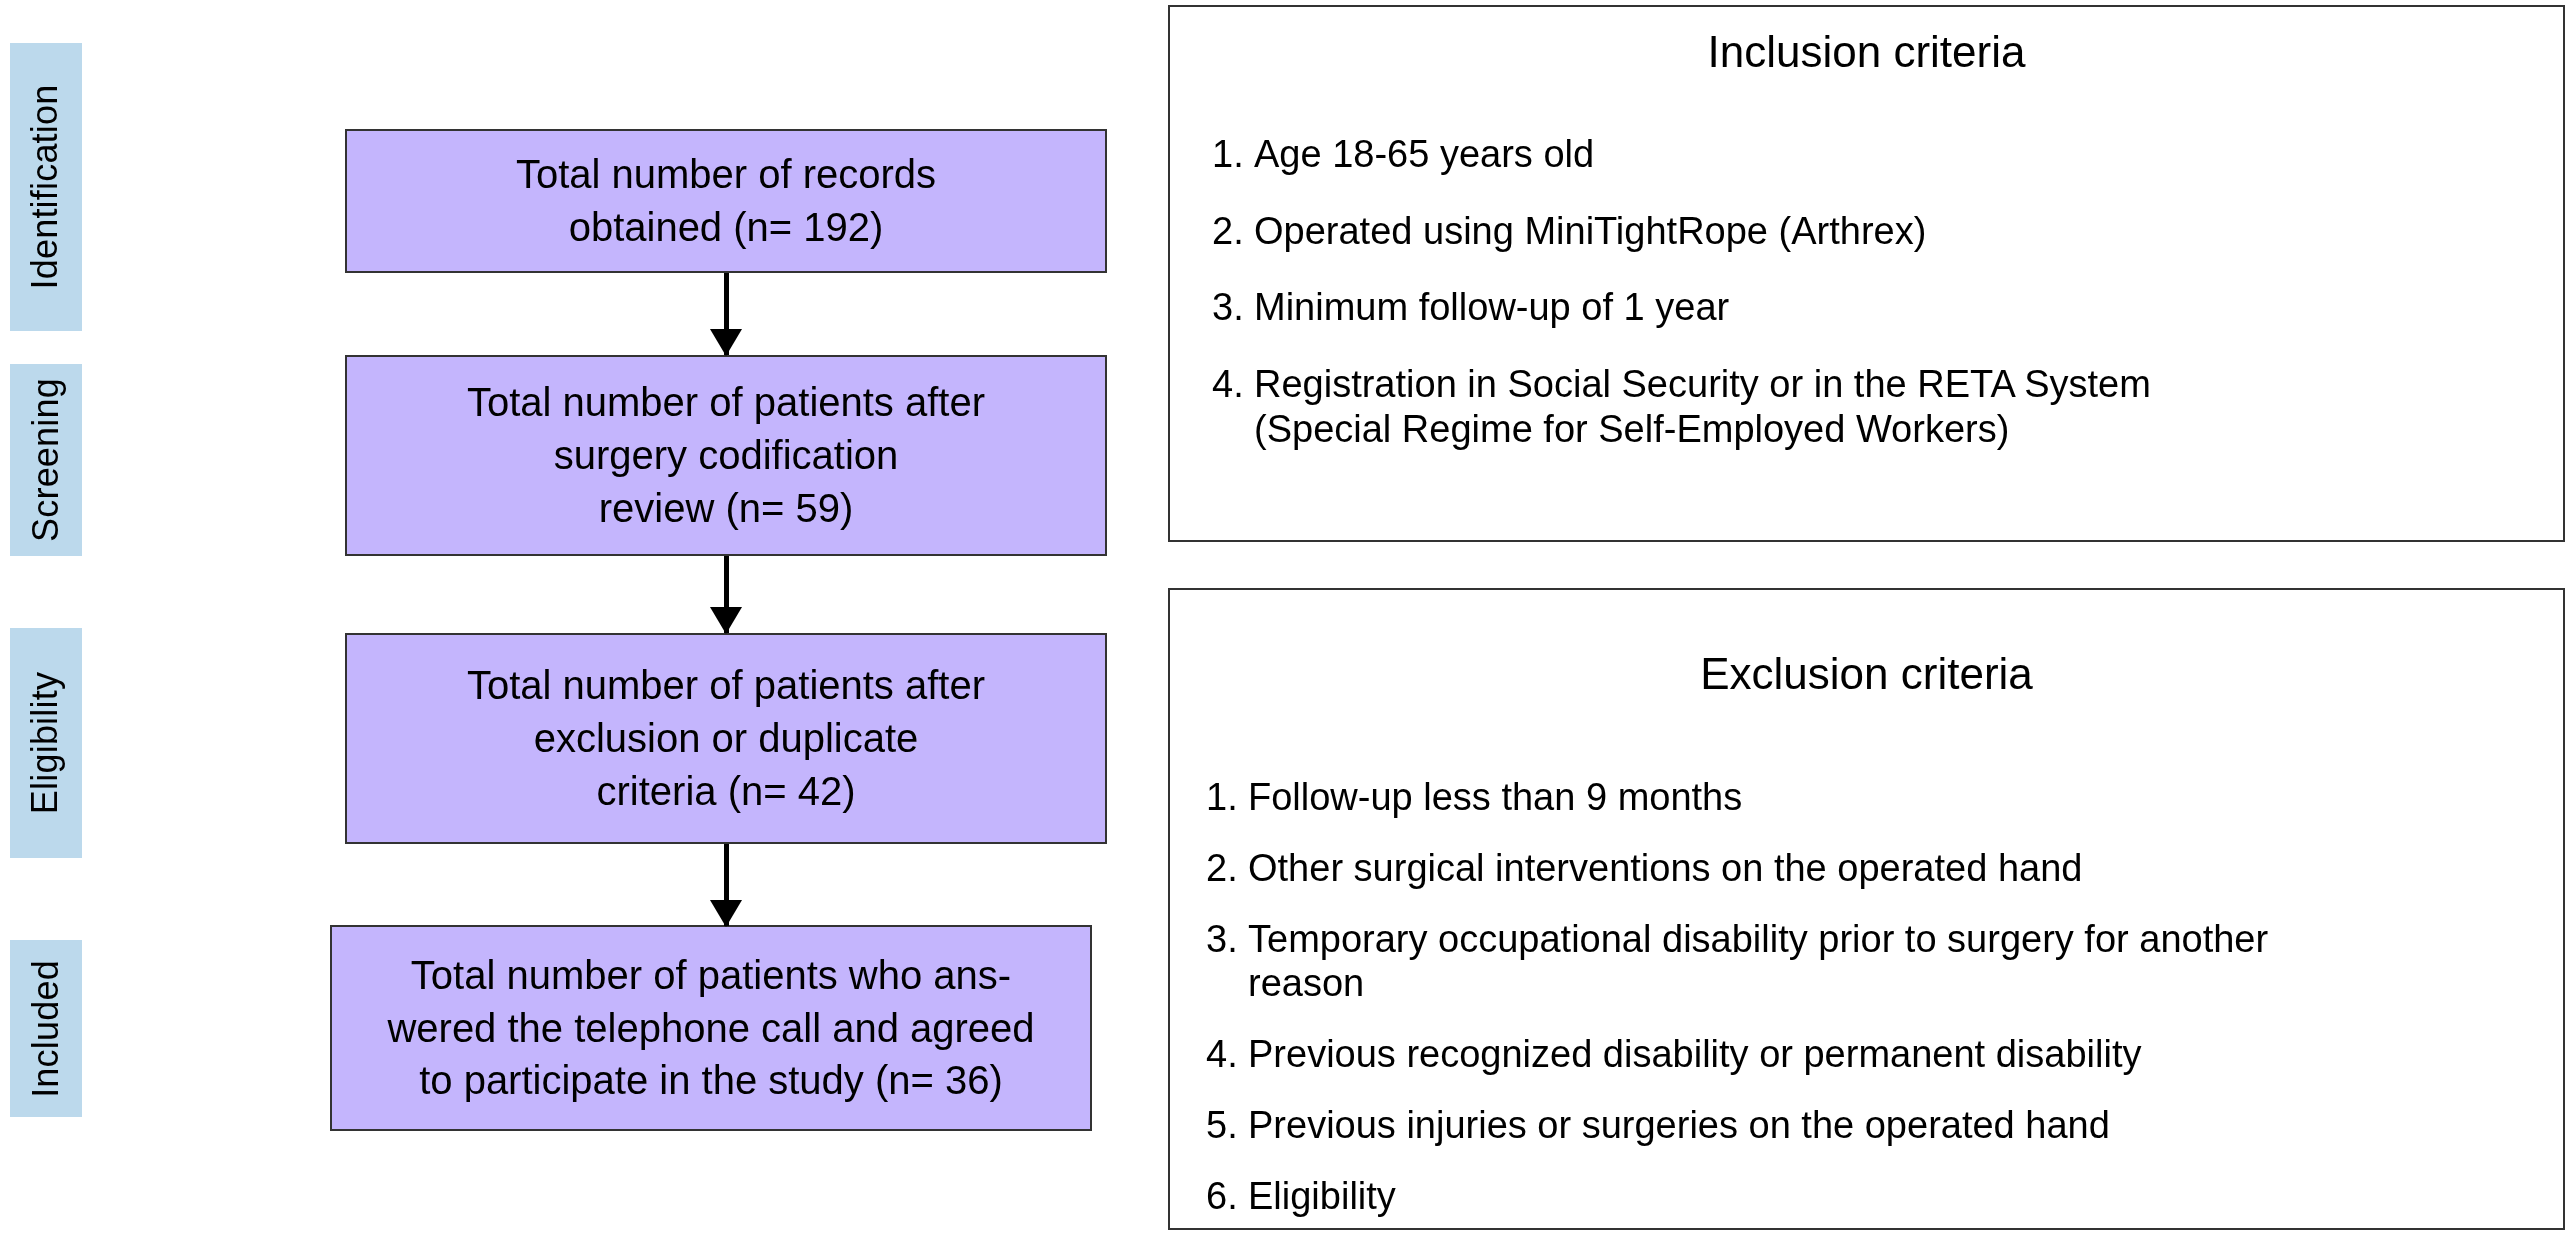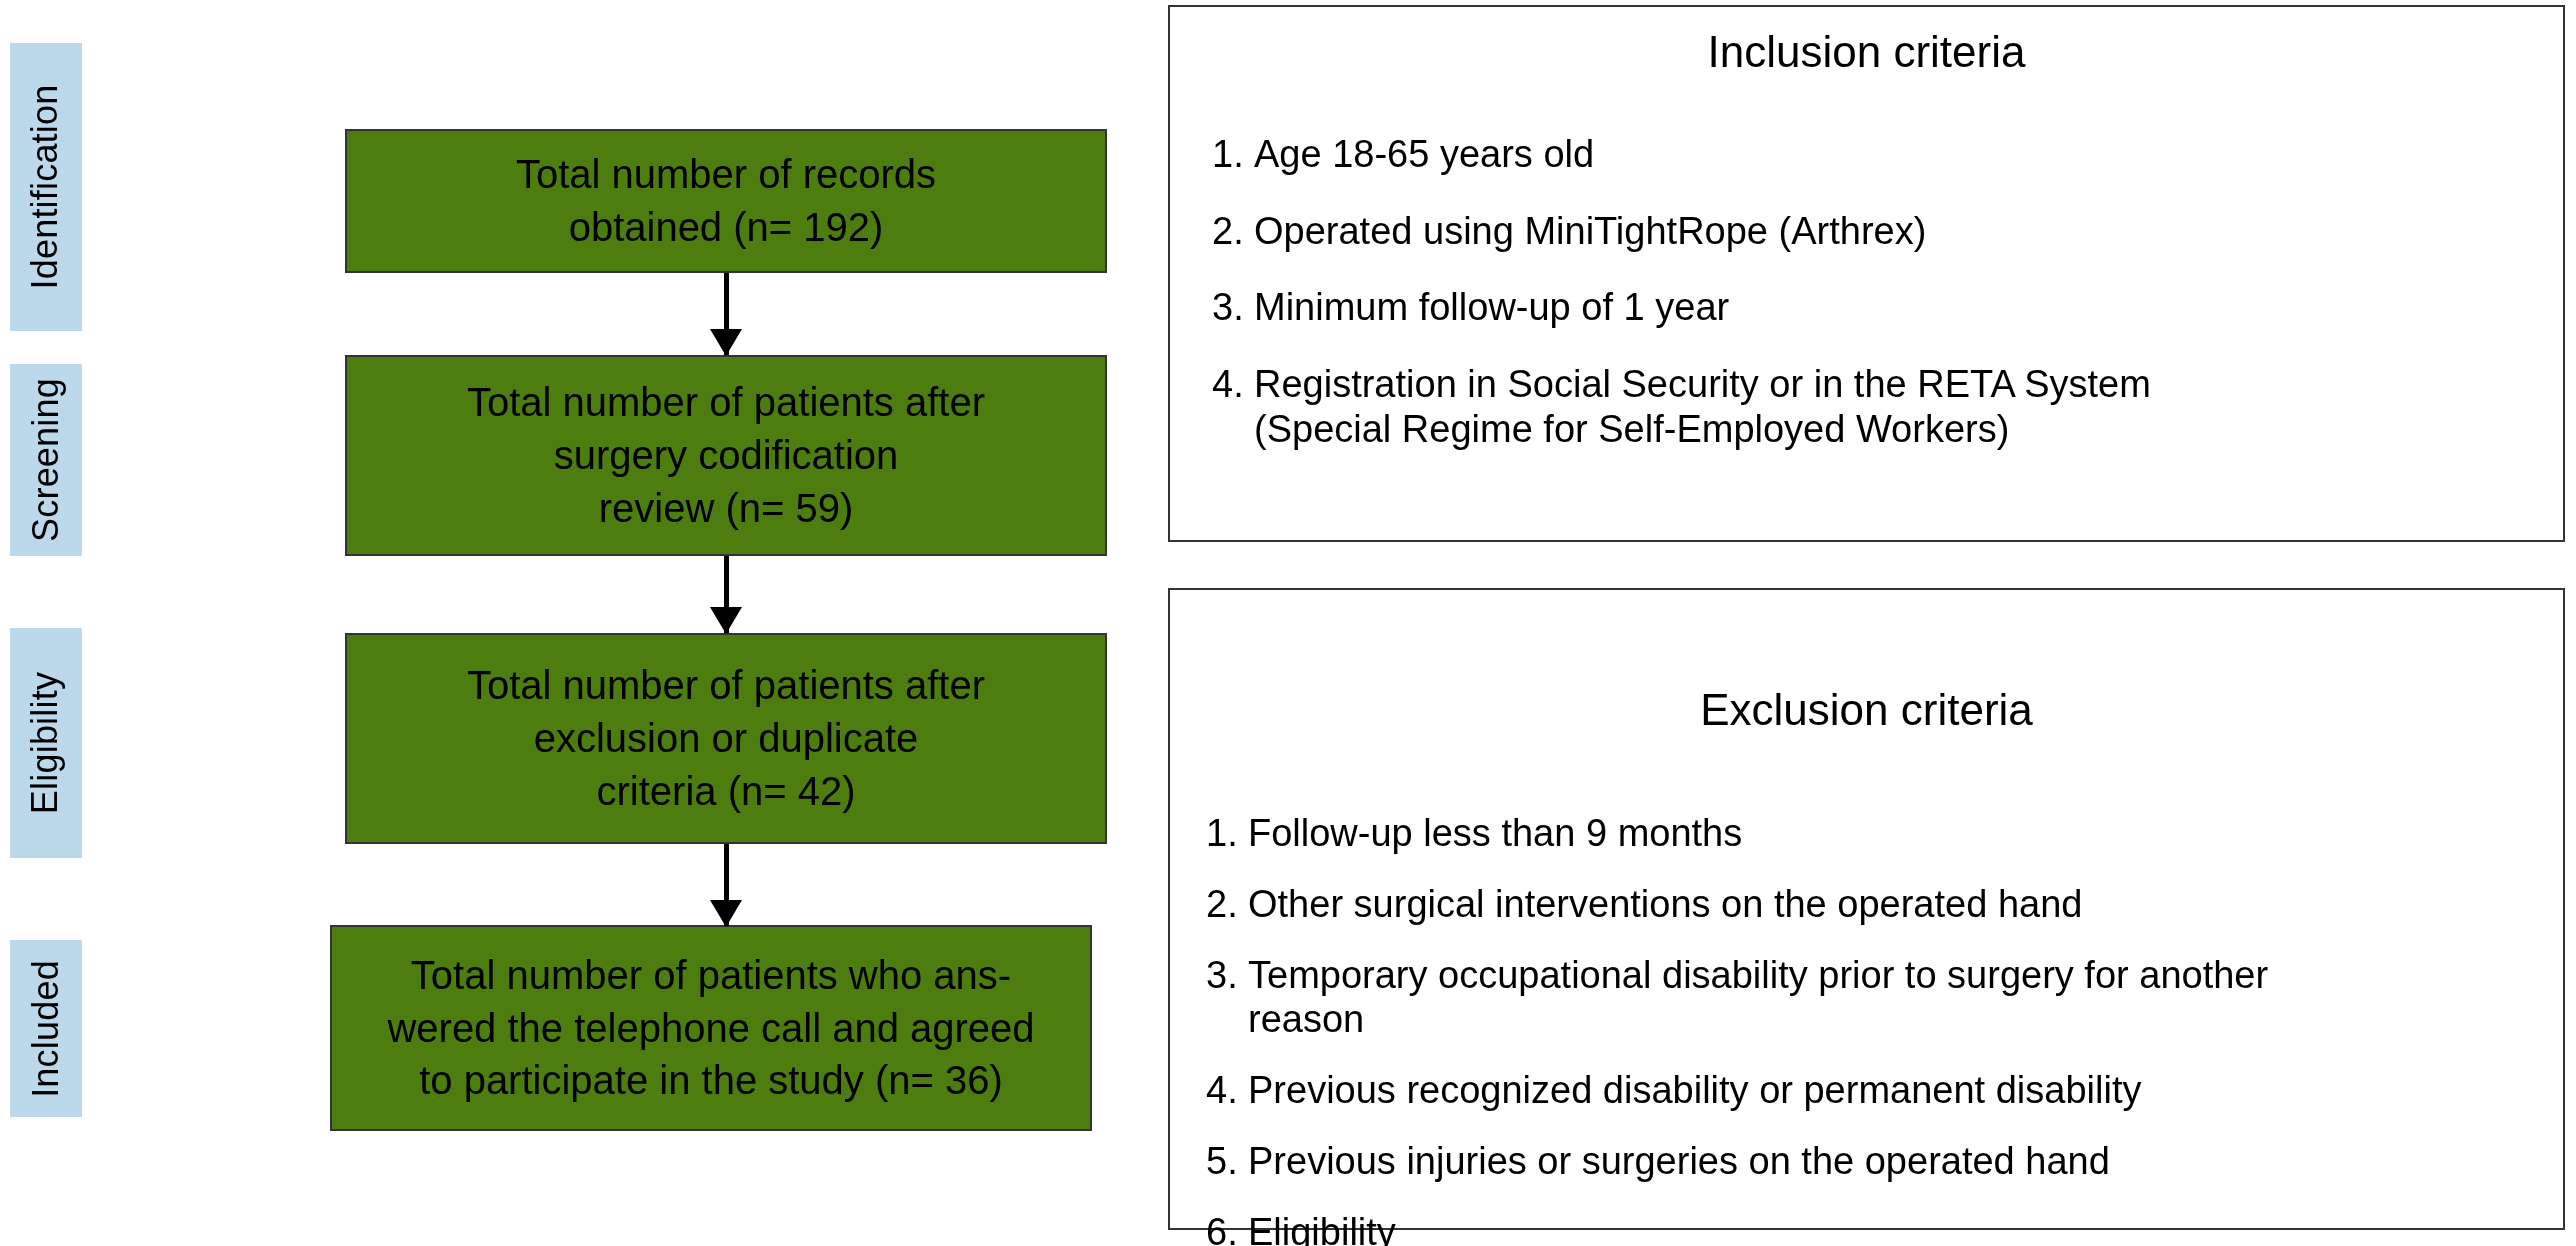--- a/index.html
+++ b/index.html
@@ -35,21 +35,21 @@
     line-height: 1;
     letter-spacing: 0.2px;
     color: #000;
   }
 
   
   .flow-box {
     position: absolute;
     box-sizing: border-box;
     border: 2.9px solid #333333;
-    background: #4d7c0f;
+    background: #c4b5fd;
     display: flex;
     align-items: center;
     justify-content: center;
     text-align: center;
   }
   .flow-box .flow-text {
     font-size: 40px;
     line-height: 1.32;
     white-space: pre-line;
     padding: 0 17.3px;
@@ -107,21 +107,21 @@
     white-space: pre-line;
   }
 
   
   #inclusion-panel { left: 1168px; top: 4.8px; width: 1397px; height: 537px; }
   #inclusion-panel .criteria-title { margin-top: 23px; }
   #inclusion-panel .criteria-list { margin-top: 58px; padding-left: 42px; }
   #inclusion-panel .criteria-list li { margin-bottom: 32px; }
 
   #exclusion-panel { left: 1168px; top: 588px; width: 1397px; height: 642px; }
-  #exclusion-panel .criteria-title { margin-top: 98px; }
+  #exclusion-panel .criteria-title { margin-top: 62px; }
   #exclusion-panel .criteria-list { margin-top: 79px; padding-left: 36px; }
   #exclusion-panel .criteria-list li { margin-bottom: 26px; }
 </style>
 </head>
 <body>
 
 <div id="page">
 
   <div id="stage-column">
       <div class="stage-label" style="left: 9.6px; width: 72px; top: 43px; height: 288px;">

